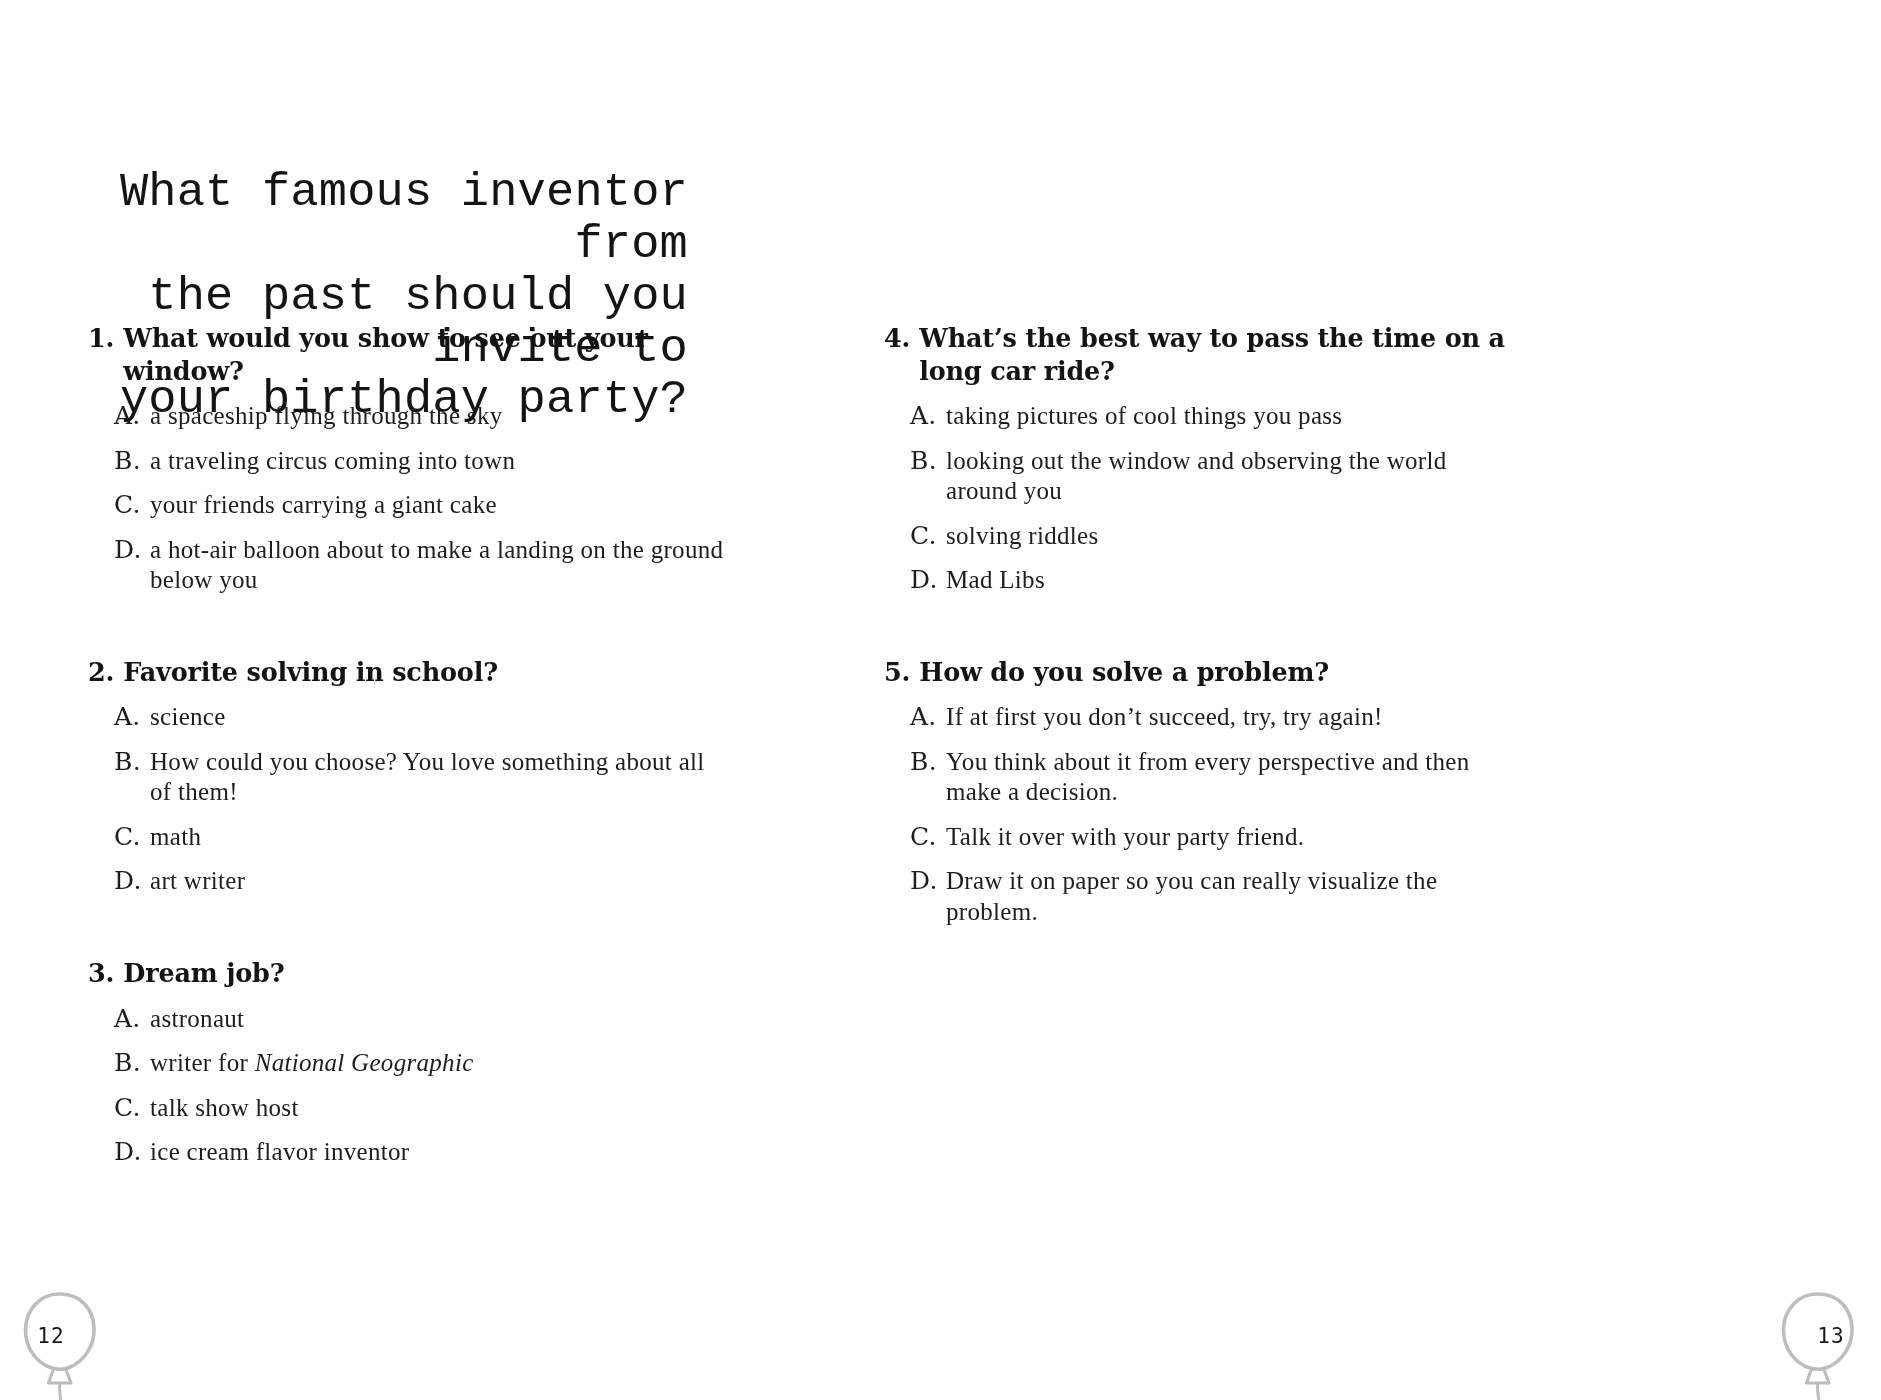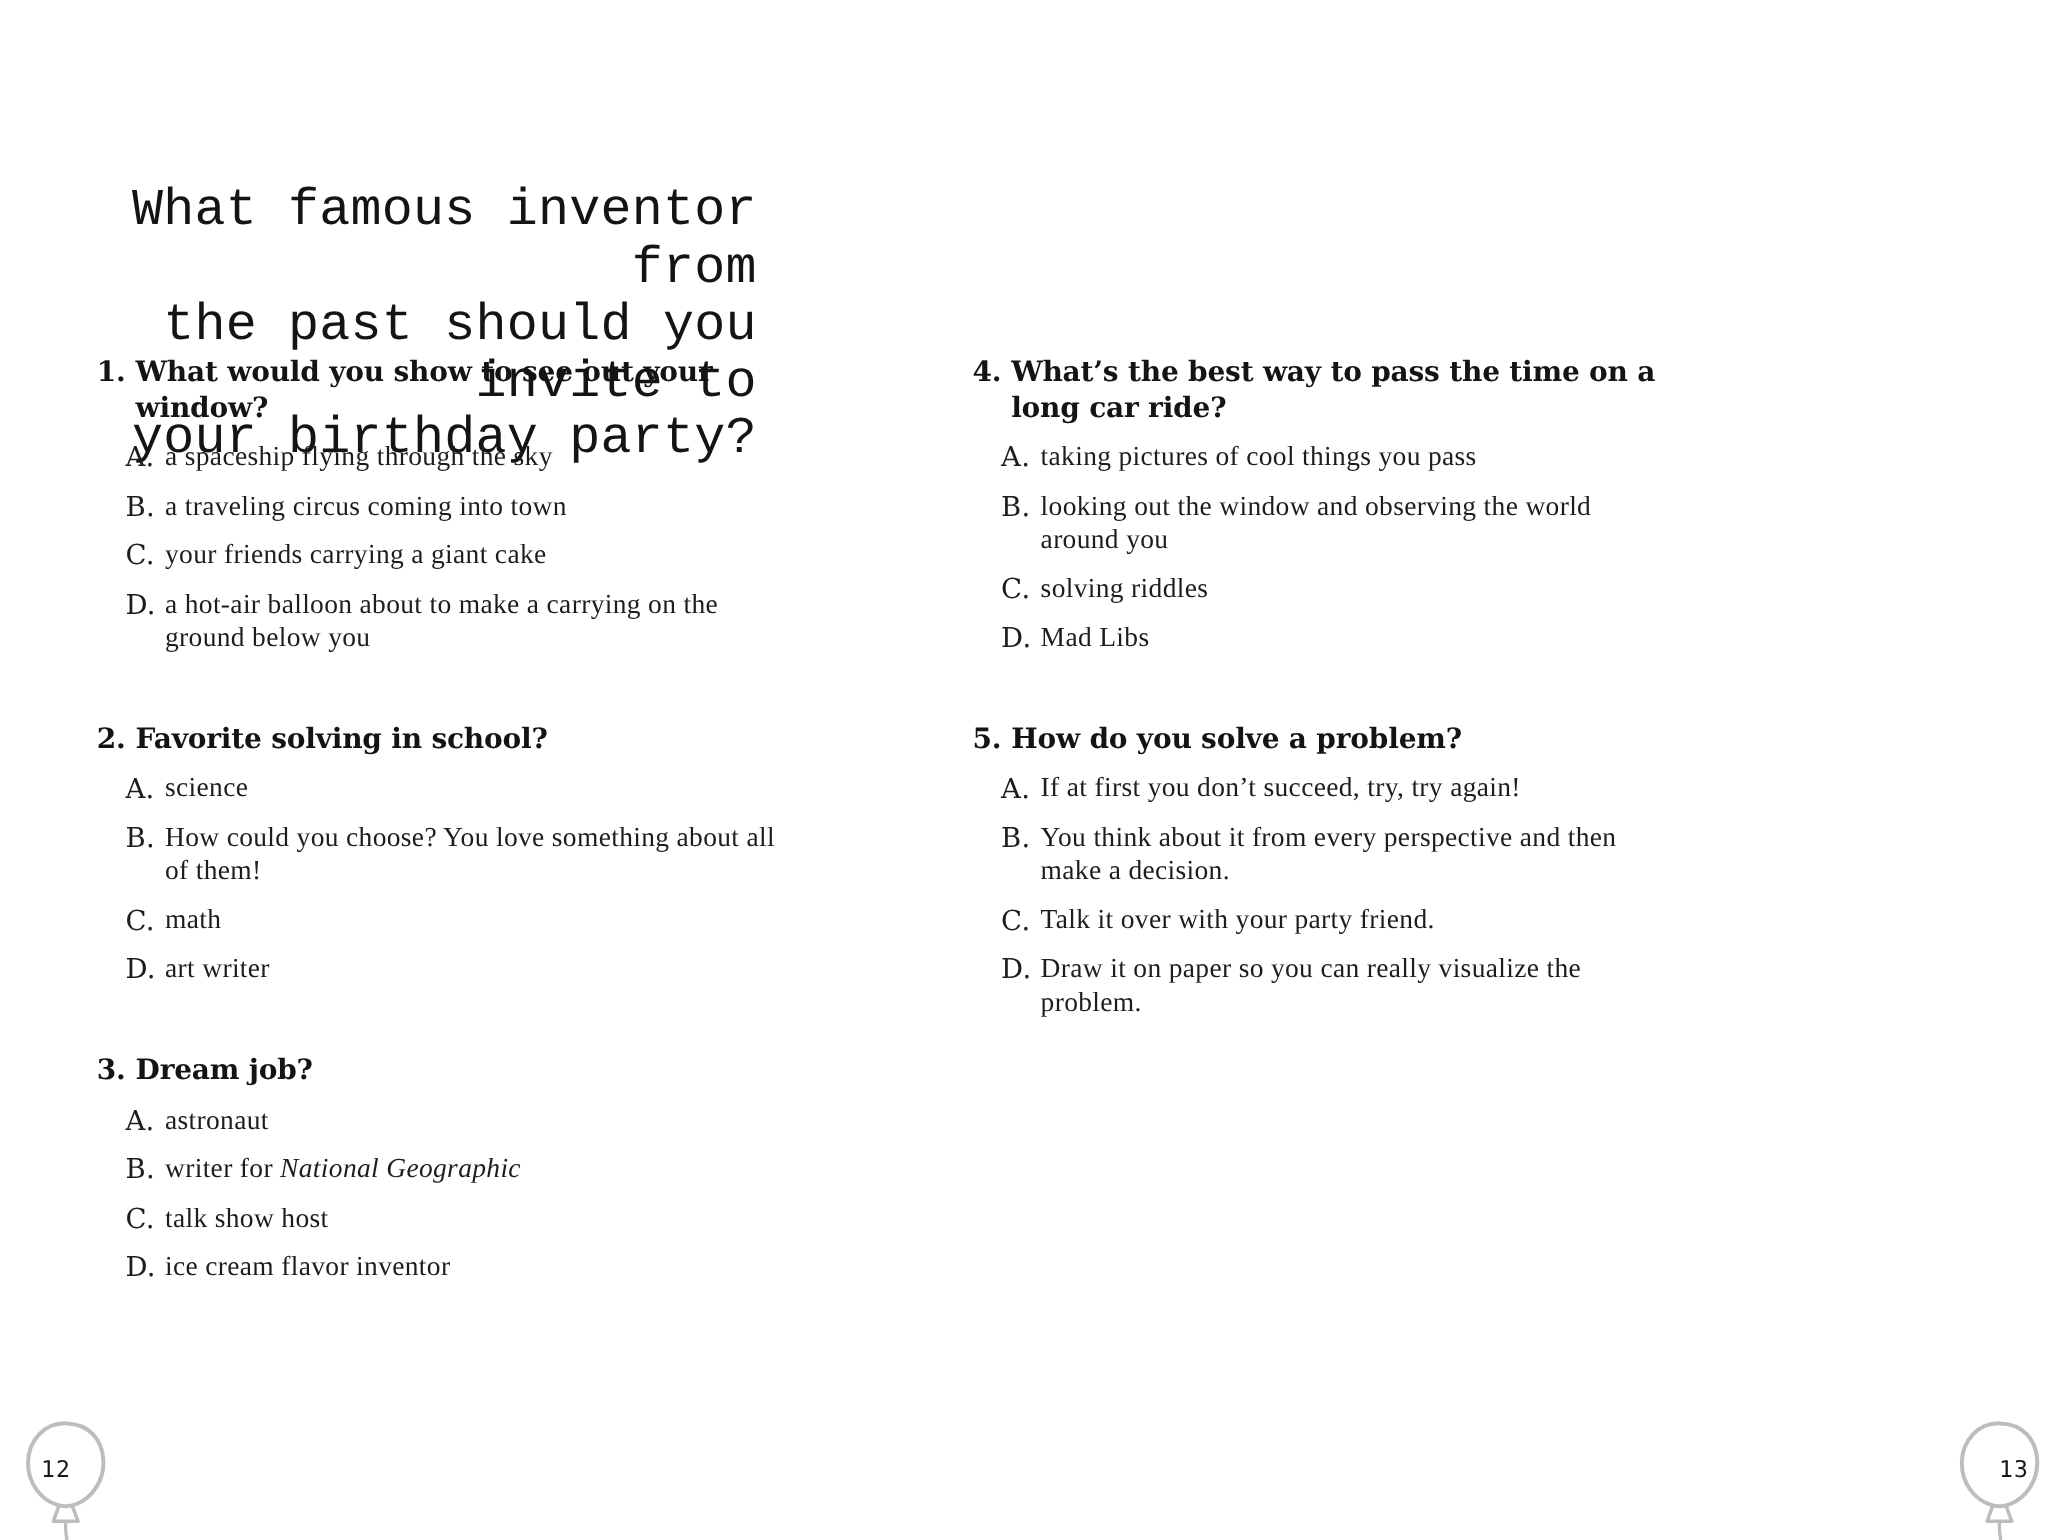--- a/index.html
+++ b/index.html
@@ -140,21 +140,21 @@
         <div class="answer">
           <span class="a-letter">B.</span>
           <span class="a-text">a traveling circus coming into town</span>
         </div>
         <div class="answer">
           <span class="a-letter">C.</span>
           <span class="a-text">your friends carrying a giant cake</span>
         </div>
         <div class="answer">
           <span class="a-letter">D.</span>
-          <span class="a-text">a hot-air balloon about to make a carrying on the ground below you</span>
+          <span class="a-text">a hot-air balloon about to make a landing on the ground below you</span>
         </div>
       </div>
     </div>
 
     <div class="gap-lg"></div>
 
     <div class="question-block">
       <div class="q-head">
         <span class="q-num">2.</span>
         <span class="q-text">Favorite solving in school?</span>

